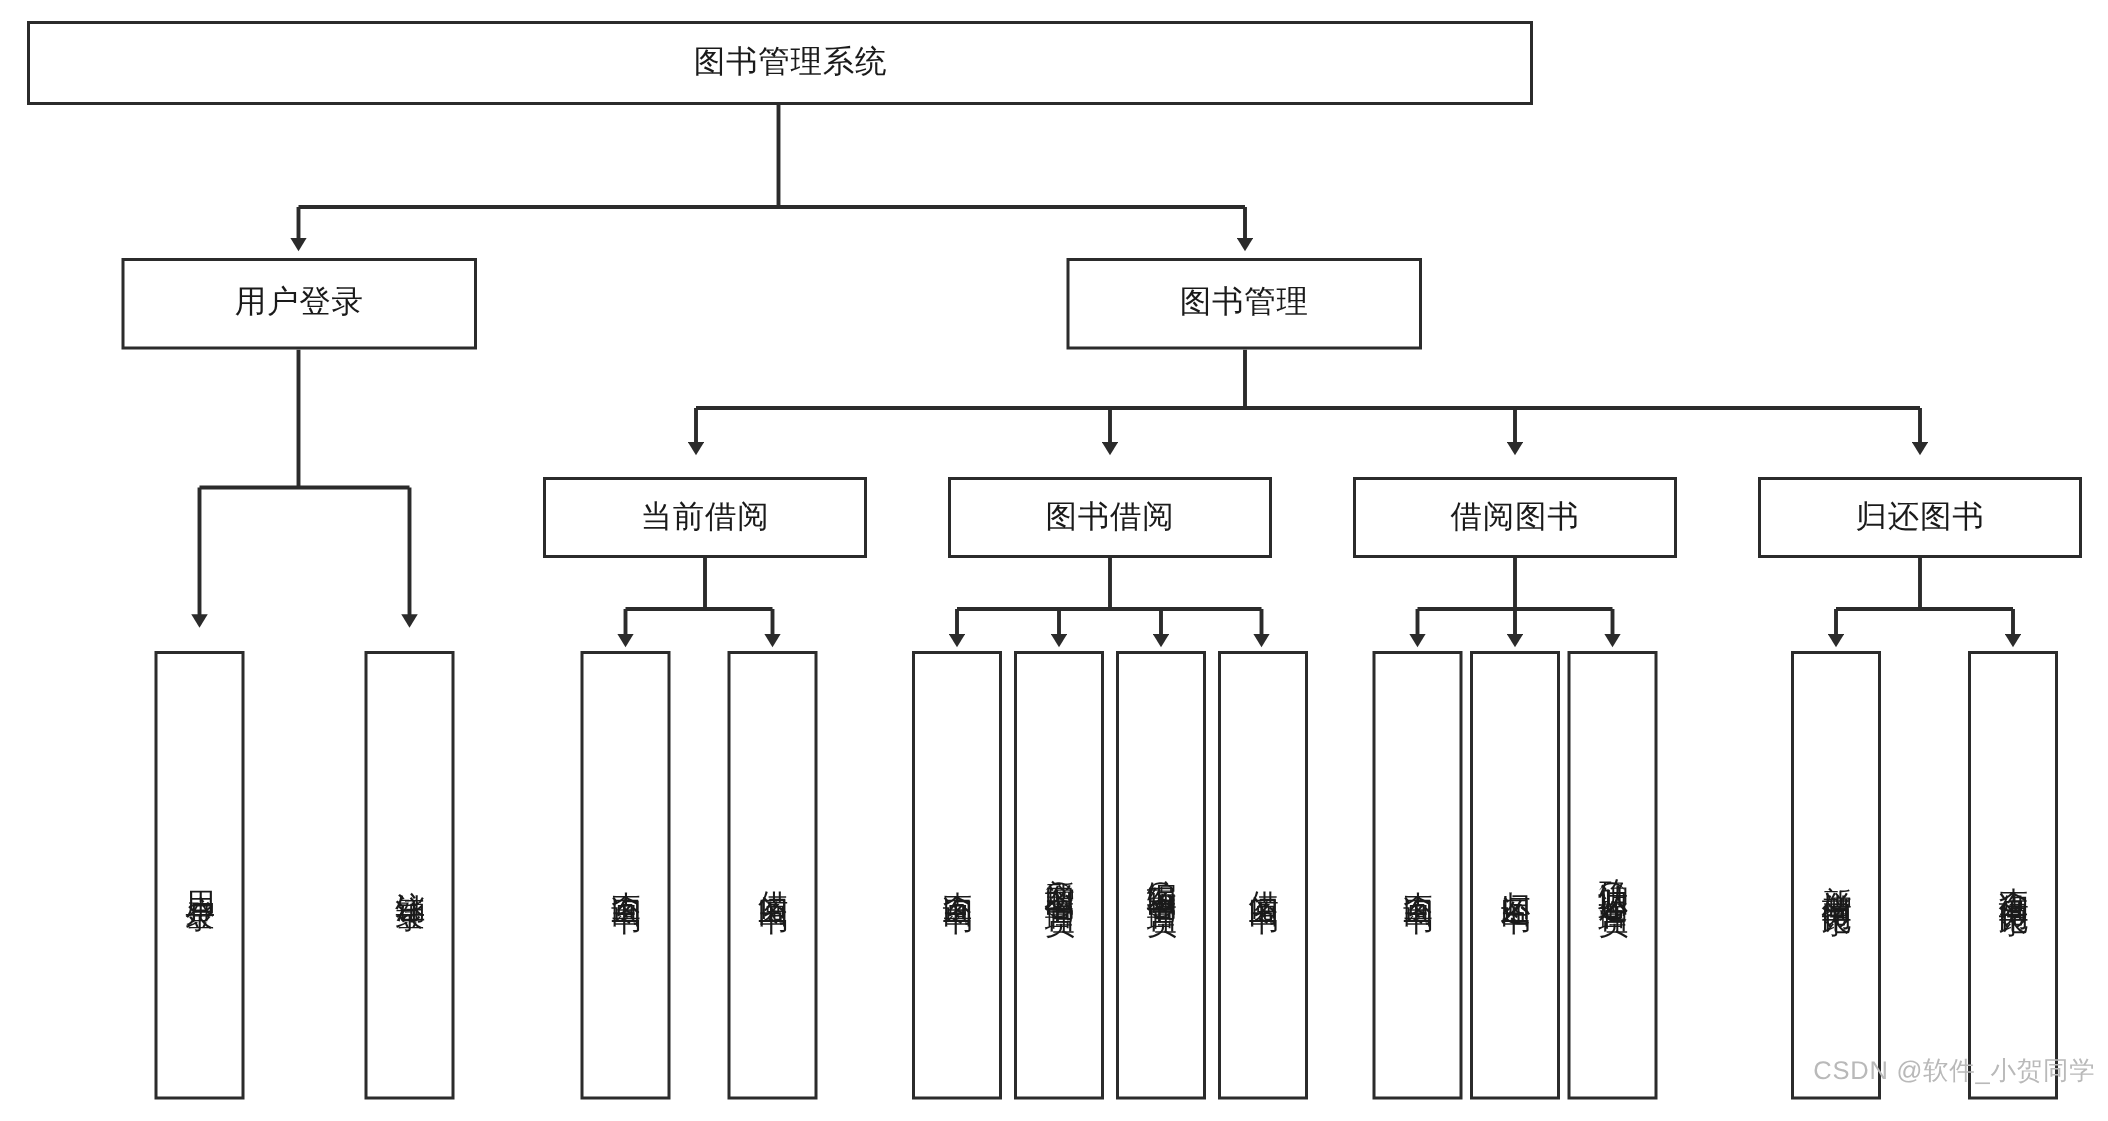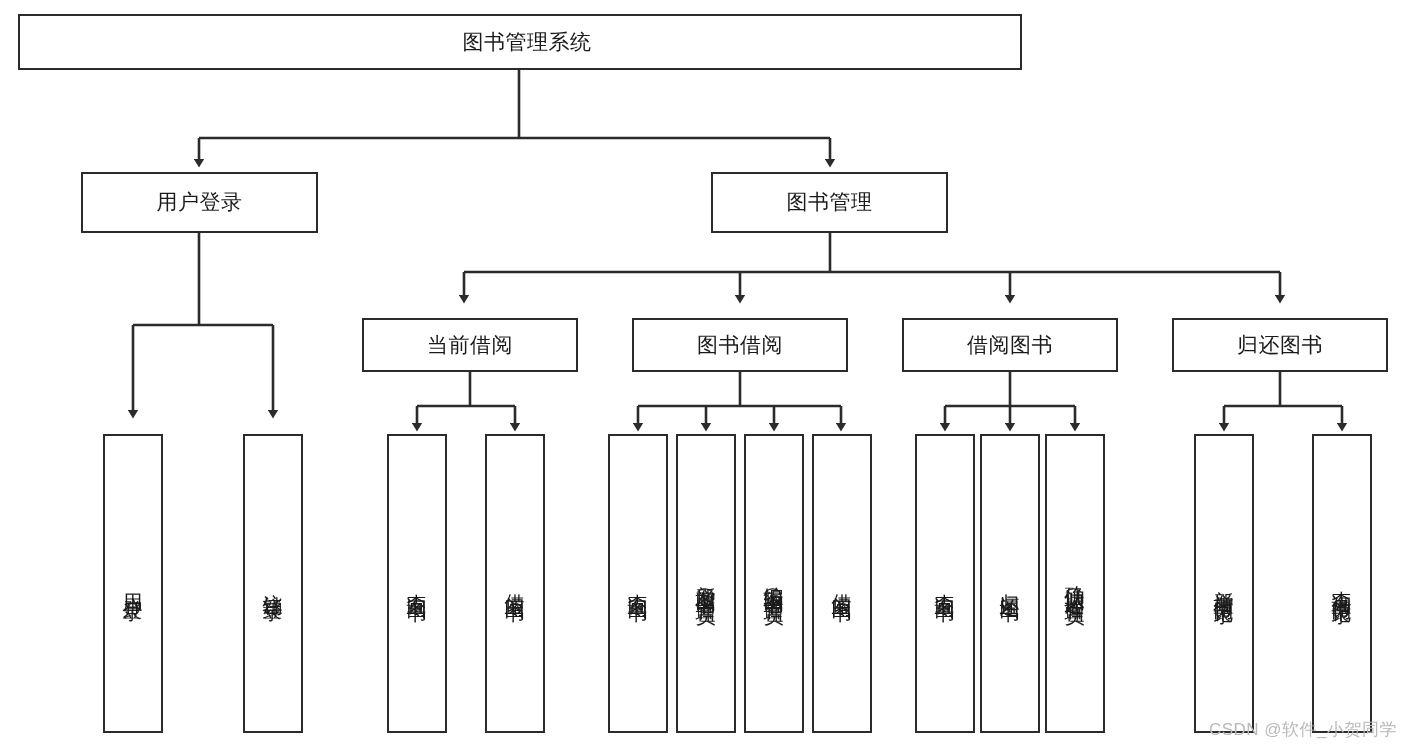--- a/index.html
+++ b/index.html
@@ -50,21 +50,21 @@
     writing-mode:vertical-rl;
     text-orientation:upright;
     white-space:nowrap;
     letter-spacing:3px;
     line-height:1;
     font-size:20px;
   }
   .watermark{
     position:absolute;
     right:8px;
-    bottom:6px;
+    bottom:22px;
     font-size:17px;
     color:#b9b9b9;
     letter-spacing:0.5px;
     white-space:nowrap;
     user-select:none;
   }
 </style>
 </head>
 <body>
 

